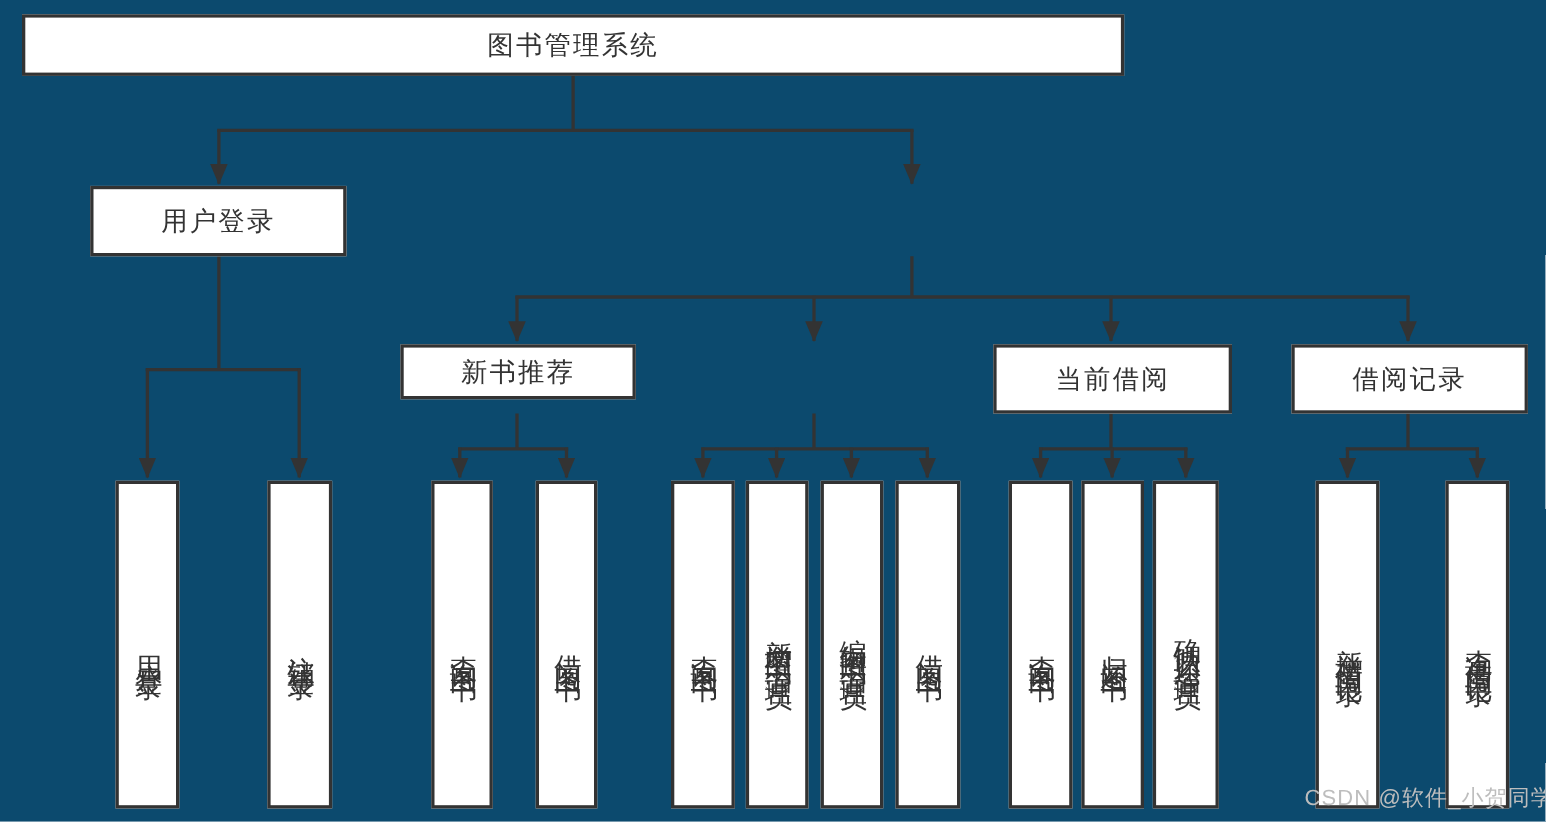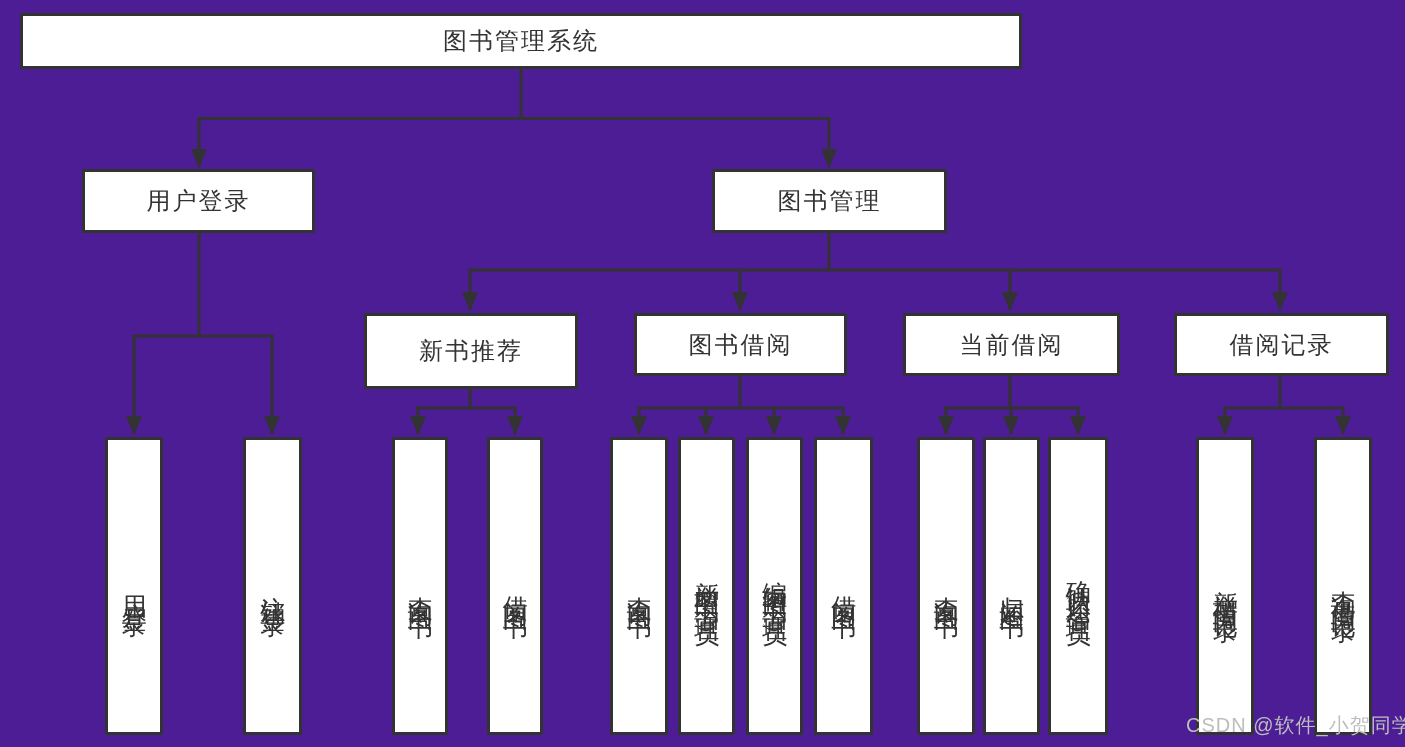--- a/index.html
+++ b/index.html
@@ -8,21 +8,21 @@
     background: #ffffff;
     width: 1405px;
     height: 747px;
     overflow: hidden;
     font-family: "Liberation Sans", sans-serif;
   }
   .canvas {
     position: relative;
     width: 1405px;
     height: 747px;
-    background: #4c1d95;
+    background: #0c4a6e;
   }
   svg.connectors {
     position: absolute;
     left: 0;
     top: 0;
     z-index: 1;
   }
   .node {
     position: absolute;
     box-sizing: border-box;
@@ -42,21 +42,21 @@
     text-orientation: mixed;
     font-size: 25px;
     letter-spacing: 6px;
     line-height: 1.1;
     padding-top: 4px;
   }
   
   #n-root            { left: 20px;   top: 13px;  width: 1002px; height: 56px; }
   #n-user-login      { left: 82px;   top: 169px; width: 233px;  height: 64px; }
   #n-book-mgmt       { left: 712px;  top: 169px; width: 235px;  height: 64px; }
-  #n-new-book-rec    { left: 364px;  top: 313px; width: 214px;  height: 76px; }
+  #n-new-book-rec    { left: 364px;  top: 313px; width: 214px;  height: 50px; }
   #n-book-borrow     { left: 634px;  top: 313px; width: 213px;  height: 63px; }
   #n-current-borrow  { left: 903px;  top: 313px; width: 217px;  height: 63px; }
   #n-borrow-records  { left: 1174px; top: 313px; width: 215px;  height: 63px; }
 
   #n-leaf-user-login     { left: 105px;  top: 437px; width: 58px; height: 298px; }
   #n-leaf-logout         { left: 243px;  top: 437px; width: 59px; height: 298px; }
   #n-leaf-query-book-1   { left: 392px;  top: 437px; width: 56px; height: 298px; }
   #n-leaf-borrow-book-1  { left: 487px;  top: 437px; width: 56px; height: 298px; }
   #n-leaf-query-book-2   { left: 610px;  top: 437px; width: 58px; height: 298px; }
   #n-leaf-add-book       { left: 678px;  top: 437px; width: 57px; height: 298px; }
@@ -123,24 +123,22 @@
 
       <path d="M1280,376 L1280,408 M1223.5,408 L1344.5,408"></path>
       <line x1="1225" y1="407" x2="1225" y2="434" marker-end="url(#ah)"></line>
       <line x1="1343" y1="407" x2="1343" y2="434" marker-end="url(#ah)"></line>
     </g>
   </svg>
 
   <div class="node" id="n-root">图书管理系统</div>
 
   <div class="node" id="n-user-login">用户登录</div>
-  <div class="node" id="n-book-mgmt">图书管理</div>
 
   <div class="node" id="n-new-book-rec">新书推荐</div>
-  <div class="node" id="n-book-borrow">图书借阅</div>
   <div class="node" id="n-borrow-records">借阅记录</div>
   <div class="node" id="n-current-borrow">当前借阅</div>
 
   <div class="node vnode" id="n-leaf-user-login">用户登录</div>
   <div class="node vnode" id="n-leaf-logout">注销登录</div>
   <div class="node vnode" id="n-leaf-query-book-1">查询图书</div>
   <div class="node vnode" id="n-leaf-borrow-book-1">借阅图书</div>
   <div class="node vnode" id="n-leaf-query-book-2">查询图书</div>
   <div class="node vnode" id="n-leaf-add-book">新增图书（管理员）</div>
   <div class="node vnode" id="n-leaf-edit-book">编辑图书（管理员）</div>

